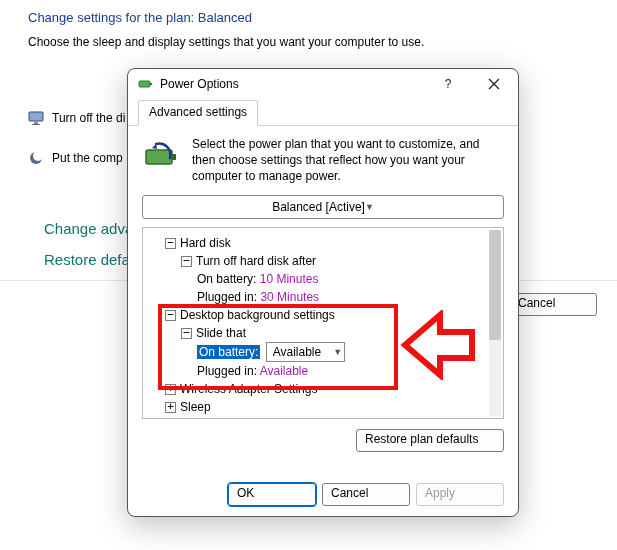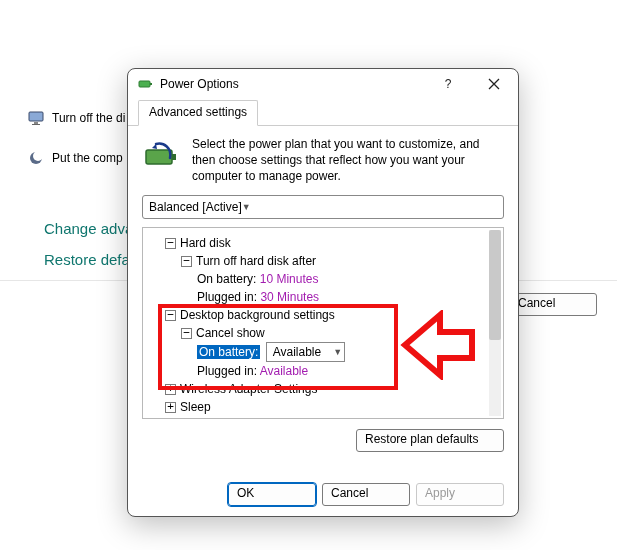--- a/index.html
+++ b/index.html
@@ -20,21 +20,21 @@
   
   .dlg{position:absolute;left:127px;top:68px;width:390px;height:447px;background:#fff;border:1px solid #555;border-radius:8px;box-shadow:0 8px 30px rgba(0,0,0,.25)}
   .dlg-title{height:30px;display:flex;align-items:center;padding:0 4px 0 10px;gap:6px}
   .dlg-title .tt{flex:1;font-size:12px}
   .dlg-title .wbtn{width:40px;height:28px;display:flex;align-items:center;justify-content:center;color:#222;cursor:pointer}
   .tabbar{padding:0 10px;border-bottom:1px solid #ccc;display:flex}
   .tab{padding:4px 10px 6px;border:1px solid #ccc;border-bottom:1px solid #fff;background:#fff;position:relative;top:1px;font-size:12px;border-radius:2px 2px 0 0}
   .body{padding:10px 14px 0 14px}
   .intro{display:flex;gap:10px;margin-bottom:10px}
   .intro .txt{font-size:12px;line-height:1.35}
-  .plan{display:flex;align-items:center;height:22px;border:1px solid #888;padding:0 6px;border-radius:3px;justify-content:flex-start;font-size:12px;margin-bottom:8px;cursor:pointer}
+  .plan{display:flex;align-items:center;height:22px;border:1px solid #888;padding:0 6px;border-radius:3px;justify-content:center;font-size:12px;margin-bottom:8px;cursor:pointer}
   .plan .chev{font-size:9px;color:#555}
   .tree-wrap{border:1px solid #b8b8b8;height:190px;position:relative;overflow:hidden}
   .tree{padding:6px 0 6px 6px;font-size:12px;line-height:18px}
   .tree ul{list-style:none;margin:0;padding:0 0 0 16px}
   .tree .row{white-space:nowrap}
   .tgl{display:inline-block;width:9px;height:9px;border:1px solid #7a7a7a;line-height:7px;text-align:center;font-size:11px;margin-right:4px;vertical-align:1px;background:#fff;font-family:monospace;cursor:pointer}
   .lbl{}
   .vlink{color:#a21caf}
   .sel{background:#0067c0;color:#fff;padding:0 2px}
   .combo{display:inline-flex;align-items:center;border:1px solid #888;height:18px;padding:0 2px 0 6px;gap:12px;background:#fff;cursor:pointer;margin-left:2px}
@@ -48,20 +48,24 @@
   .annot{position:absolute;left:158px;top:304px;width:240px;height:86px;border:4px solid #e11;pointer-events:none;box-sizing:border-box}
   .arrow{position:absolute;left:400px;top:310px;pointer-events:none}
   
   .baticon svg{display:block}
 </style>
 </head>
 <body>
 
 <div class="page">
 
+  <div class="header">
+    <h1>Change settings for the plan: Balanced</h1>
+    <p>Choose the sleep and display settings that you want your computer to use.</p>
+  </div>
 
   <div class="side">
     <div class="side-row">
       <span class="icon">
         <svg width="16" height="16" viewBox="0 0 16 16">
             <rect x="1" y="2" width="14" height="9" rx="1" fill="#8aa9d6" stroke="#3a4a6a"></rect>
             <rect x="6" y="12" width="4" height="2" fill="#888"></rect>
             <rect x="4" y="14" width="8" height="1" fill="#666"></rect>
           </svg>
       </span>
@@ -136,21 +140,21 @@
                 <li class="row"><span class="tgl">−</span><span class="lbl">Turn off hard disk after</span>
                   <ul>
                     <li class="row"><span>On battery:</span> <span class="vlink">10 Minutes</span></li>
                     <li class="row"><span>Plugged in:</span> <span class="vlink">30 Minutes</span></li>
                   </ul>
                 </li>
               </ul>
             </li>
             <li class="row"><span class="tgl">−</span><span class="lbl">Desktop background settings</span>
               <ul>
-                <li class="row"><span class="tgl">−</span><span class="lbl">Cancel show</span>
+                <li class="row"><span class="tgl">−</span><span class="lbl">Slide that</span>
                   <ul>
                     <li class="row">
                       <span class="sel">On battery:</span>
                       <span class="combo">
                         <span>Available</span>
                         <span class="chev">▼</span>
                       </span>
                     </li>
                     <li class="row"><span>Plugged in:</span> <span class="vlink">Available</span></li>
                   </ul>

